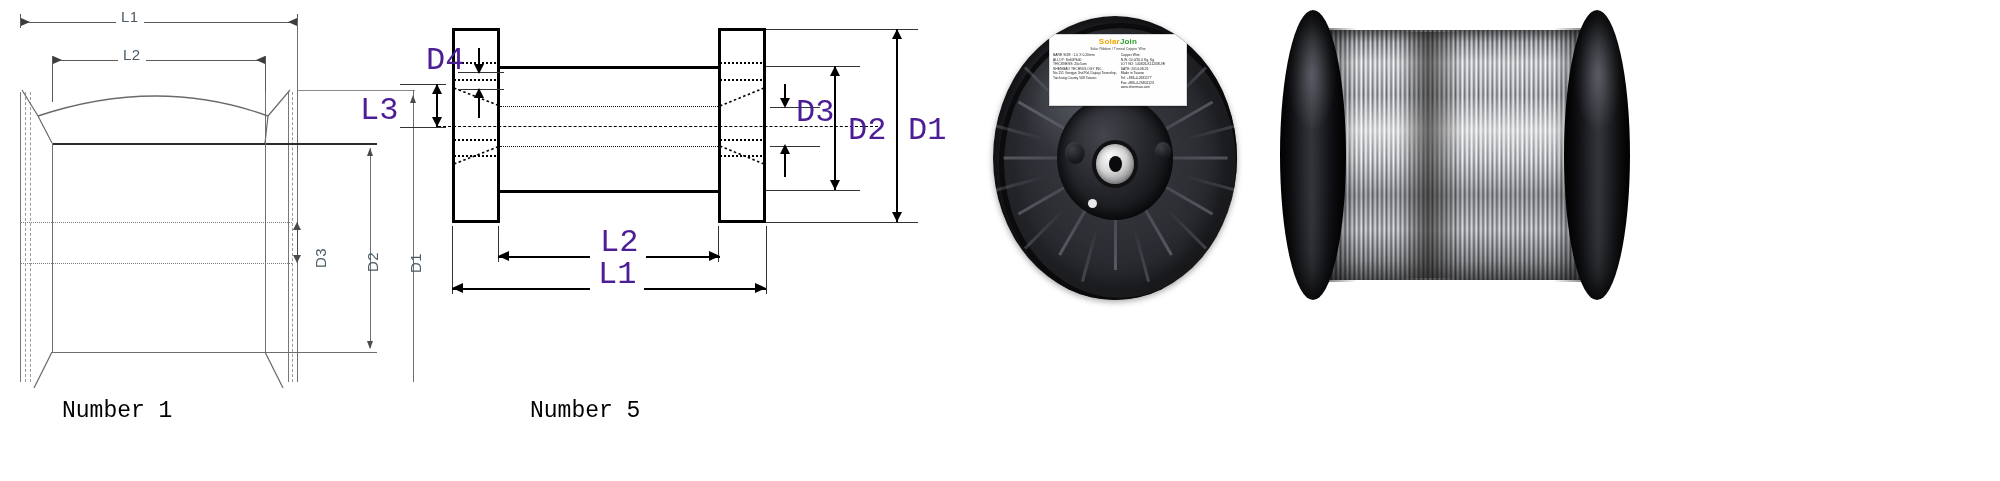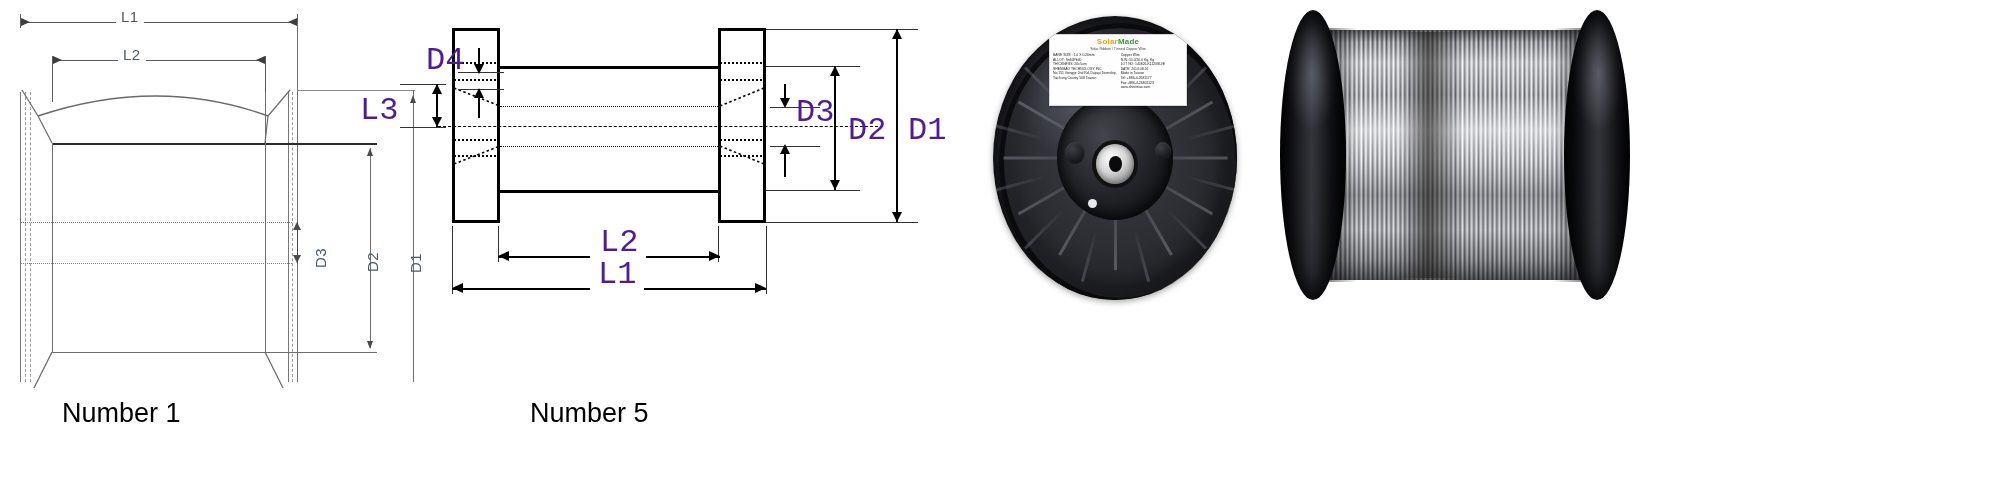--- a/index.html
+++ b/index.html
@@ -28,21 +28,21 @@
   #d2 .thinh{height:1px;background:#333;}
   #d2 .thinv{width:1px;background:#333;}
   #d2 .dotted{height:0;border-top:2px dotted #000;background:none;}
   #d2 .dotthin{height:0;border-top:1.5px dotted #111;background:none;}
   #d2 .center{height:0;border-top:1.5px dashed #000;background:none;}
   #d2 .box{position:absolute;border:3px solid #000;background:#fff;box-sizing:border-box;}
   #d2 .dimtxt{font-family:Liberation Mono, monospace;font-size:32px;color:#4c1d95;}
   #d2 .arrowline{position:absolute;background:#000;width:2px;}
   #d2 .arrowlineh{position:absolute;background:#000;height:2px;}
 
-  .caption{position:absolute;font-family:Liberation Sans, sans-serif;font-size:27px;color:#000;}
+  .caption{position:absolute;font-family:Liberation Mono, monospace;font-size:23px;color:#000;}
 
   
   #p1{position:absolute;left:985px;top:8px;width:260px;height:300px;}
   .spoolface{
     position:absolute;left:8px;top:8px;width:244px;height:284px;border-radius:50%;
     background:
       radial-gradient(ellipse 60% 55% at 36% 26%, rgba(120,125,135,.55) 0%, rgba(60,62,70,.18) 45%, rgba(0,0,0,0) 70%),
       radial-gradient(ellipse 120% 110% at 50% 50%, #3b3d44 0%, #24252a 45%, #131418 78%, #07080a 100%);
     box-shadow:inset 0 0 30px 6px rgba(0,0,0,.85), 0 2px 6px rgba(0,0,0,.35);
     overflow:hidden;
@@ -311,21 +311,21 @@
       </div>
       <div class="innerhub"></div>
       <div class="drivehole dh1"></div>
       <div class="drivehole dh2"></div>
       <div class="bore"></div>
       <div class="borehole"></div>
       <div class="whitedot"></div>
 
       <div class="plabel">
         <div class="plogo">
-          <span class="sun">Solar</span><span class="grn">Made</span>
+          <span class="sun">Solar</span><span class="grn">Join</span>
         </div>
         <div class="psub">Solar Ribbon / Tinned Copper Wire</div>
         <div class="pcols">
           <div class="pcol">
             <div class="prow">BARE SIZE : 1.0 X 0.20mm</div>
             <div class="prow">ALLOY: Sn60Pb40</div>
             <div class="prow">THICKNESS: 20±5um</div>
             <div class="prow">SHENMAO TECHNOLOGY INC.</div>
             <div class="prow">No.151 Gongye 2nd Rd, Dajiayi Township,</div>
             <div class="prow">Taichung County 508 Taiwan</div>

